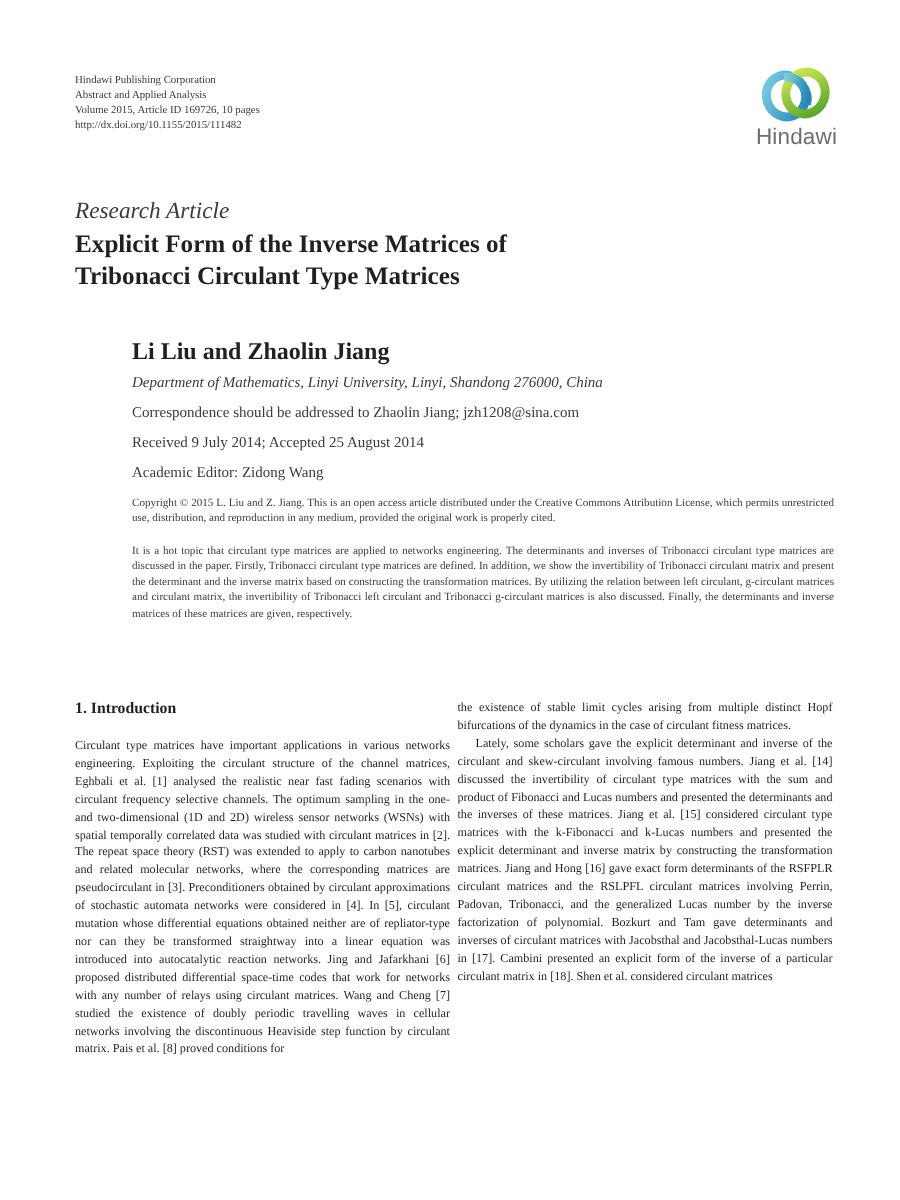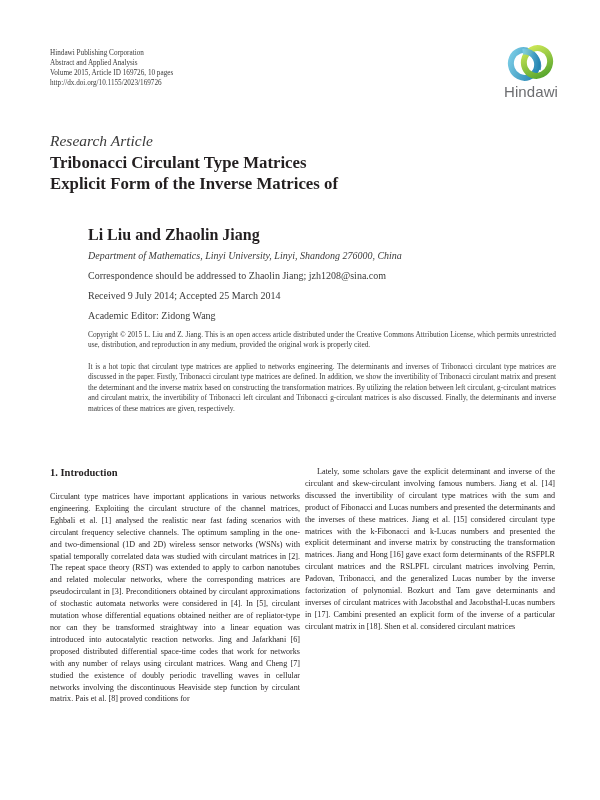--- a/index.html
+++ b/index.html
@@ -27,21 +27,21 @@
     .col p { margin:0; }
     .indent { text-indent:12px; }
   </style>
 </head>
 <body>
 
 <div class="journal-info">
   <div>Hindawi Publishing Corporation</div>
   <div>Abstract and Applied Analysis</div>
   <div>Volume 2015, Article ID 169726, 10 pages</div>
-  <div>http://dx.doi.org/10.1155/2023/169726</div>
+  <div>http://dx.doi.org/10.1155/2015/111482</div>
 </div>
 
 <div class="logo">
   <svg width="50" height="38" viewBox="0 0 50 38">
     <defs>
       <linearGradient id="gb" x1="0" y1="0" x2="1" y2="1">
         <stop offset="0" stop-color="#7fd0e8"></stop>
         <stop offset="1" stop-color="#1f7fae"></stop>
       </linearGradient>
       <linearGradient id="gg" x1="0" y1="0" x2="1" y2="1">
@@ -52,34 +52,35 @@
     <ellipse cx="18" cy="20" rx="13" ry="14" fill="none" stroke="url(#gb)" stroke-width="6" transform="rotate(-20 18 20)"></ellipse>
     <ellipse cx="31" cy="18" rx="13" ry="14" fill="none" stroke="url(#gg)" stroke-width="6" transform="rotate(20 31 18)"></ellipse>
     <path d="M21 8 A13 14 0 0 1 29 30" fill="none" stroke="url(#gb)" stroke-width="6" transform="rotate(-20 18 20)" opacity="0.9"></path>
   </svg>
   <div class="logo-text">Hindawi</div>
 </div>
 
 <div class="article-type">Research Article</div>
 
 <div class="title">
+  <div>Explicit Form of the Inverse Matrices of</div>
   <div>Tribonacci Circulant Type Matrices</div>
-  <div>Explicit Form of the Inverse Matrices of</div>
 </div>
 
 <div class="authors">Li Liu and Zhaolin Jiang</div>
 <div class="meta affil">Department of Mathematics, Linyi University, Linyi, Shandong 276000, China</div>
 <div class="meta corr">Correspondence should be addressed to Zhaolin Jiang; jzh1208@sina.com</div>
-<div class="meta dates">Received 9 July 2014; Accepted 25 March 2014</div>
+<div class="meta dates">Received 9 July 2014; Accepted 25 August 2014</div>
 <div class="meta editor">Academic Editor: Zidong Wang</div>
 
 <div class="copyright">Copyright © 2015 L. Liu and Z. Jiang. This is an open access article distributed under the Creative Commons Attribution License, which permits unrestricted use, distribution, and reproduction in any medium, provided the original work is properly cited.</div>
 
 <div class="abstract">It is a hot topic that circulant type matrices are applied to networks engineering. The determinants and inverses of Tribonacci circulant type matrices are discussed in the paper. Firstly, Tribonacci circulant type matrices are defined. In addition, we show the invertibility of Tribonacci circulant matrix and present the determinant and the inverse matrix based on constructing the transformation matrices. By utilizing the relation between left circulant, g-circulant matrices and circulant matrix, the invertibility of Tribonacci left circulant and Tribonacci g-circulant matrices is also discussed. Finally, the determinants and inverse matrices of these matrices are given, respectively.</div>
 
 <div class="col col-left">
   <div class="section-heading">1. Introduction</div>
   <p>Circulant type matrices have important applications in various networks engineering. Exploiting the circulant structure of the channel matrices, Eghbali et al. [1] analysed the realistic near fast fading scenarios with circulant frequency selective channels. The optimum sampling in the one- and two-dimensional (1D and 2D) wireless sensor networks (WSNs) with spatial temporally correlated data was studied with circulant matrices in [2]. The repeat space theory (RST) was extended to apply to carbon nanotubes and related molecular networks, where the corresponding matrices are pseudocirculant in [3]. Preconditioners obtained by circulant approximations of stochastic automata networks were considered in [4]. In [5], circulant mutation whose differential equations obtained neither are of repliator-type nor can they be transformed straightway into a linear equation was introduced into autocatalytic reaction networks. Jing and Jafarkhani [6] proposed distributed differential space-time codes that work for networks with any number of relays using circulant matrices. Wang and Cheng [7] studied the existence of doubly periodic travelling waves in cellular networks involving the discontinuous Heaviside step function by circulant matrix. Pais et al. [8] proved conditions for</p>
 </div>
 
 <div class="col col-right">
+  <p>the existence of stable limit cycles arising from multiple distinct Hopf bifurcations of the dynamics in the case of circulant fitness matrices.</p>
   <p class="indent">Lately, some scholars gave the explicit determinant and inverse of the circulant and skew-circulant involving famous numbers. Jiang et al. [14] discussed the invertibility of circulant type matrices with the sum and product of Fibonacci and Lucas numbers and presented the determinants and the inverses of these matrices. Jiang et al. [15] considered circulant type matrices with the k-Fibonacci and k-Lucas numbers and presented the explicit determinant and inverse matrix by constructing the transformation matrices. Jiang and Hong [16] gave exact form determinants of the RSFPLR circulant matrices and the RSLPFL circulant matrices involving Perrin, Padovan, Tribonacci, and the generalized Lucas number by the inverse factorization of polynomial. Bozkurt and Tam gave determinants and inverses of circulant matrices with Jacobsthal and Jacobsthal-Lucas numbers in [17]. Cambini presented an explicit form of the inverse of a particular circulant matrix in [18]. Shen et al. considered circulant matrices</p>
 </div>
 
 </body></html>

